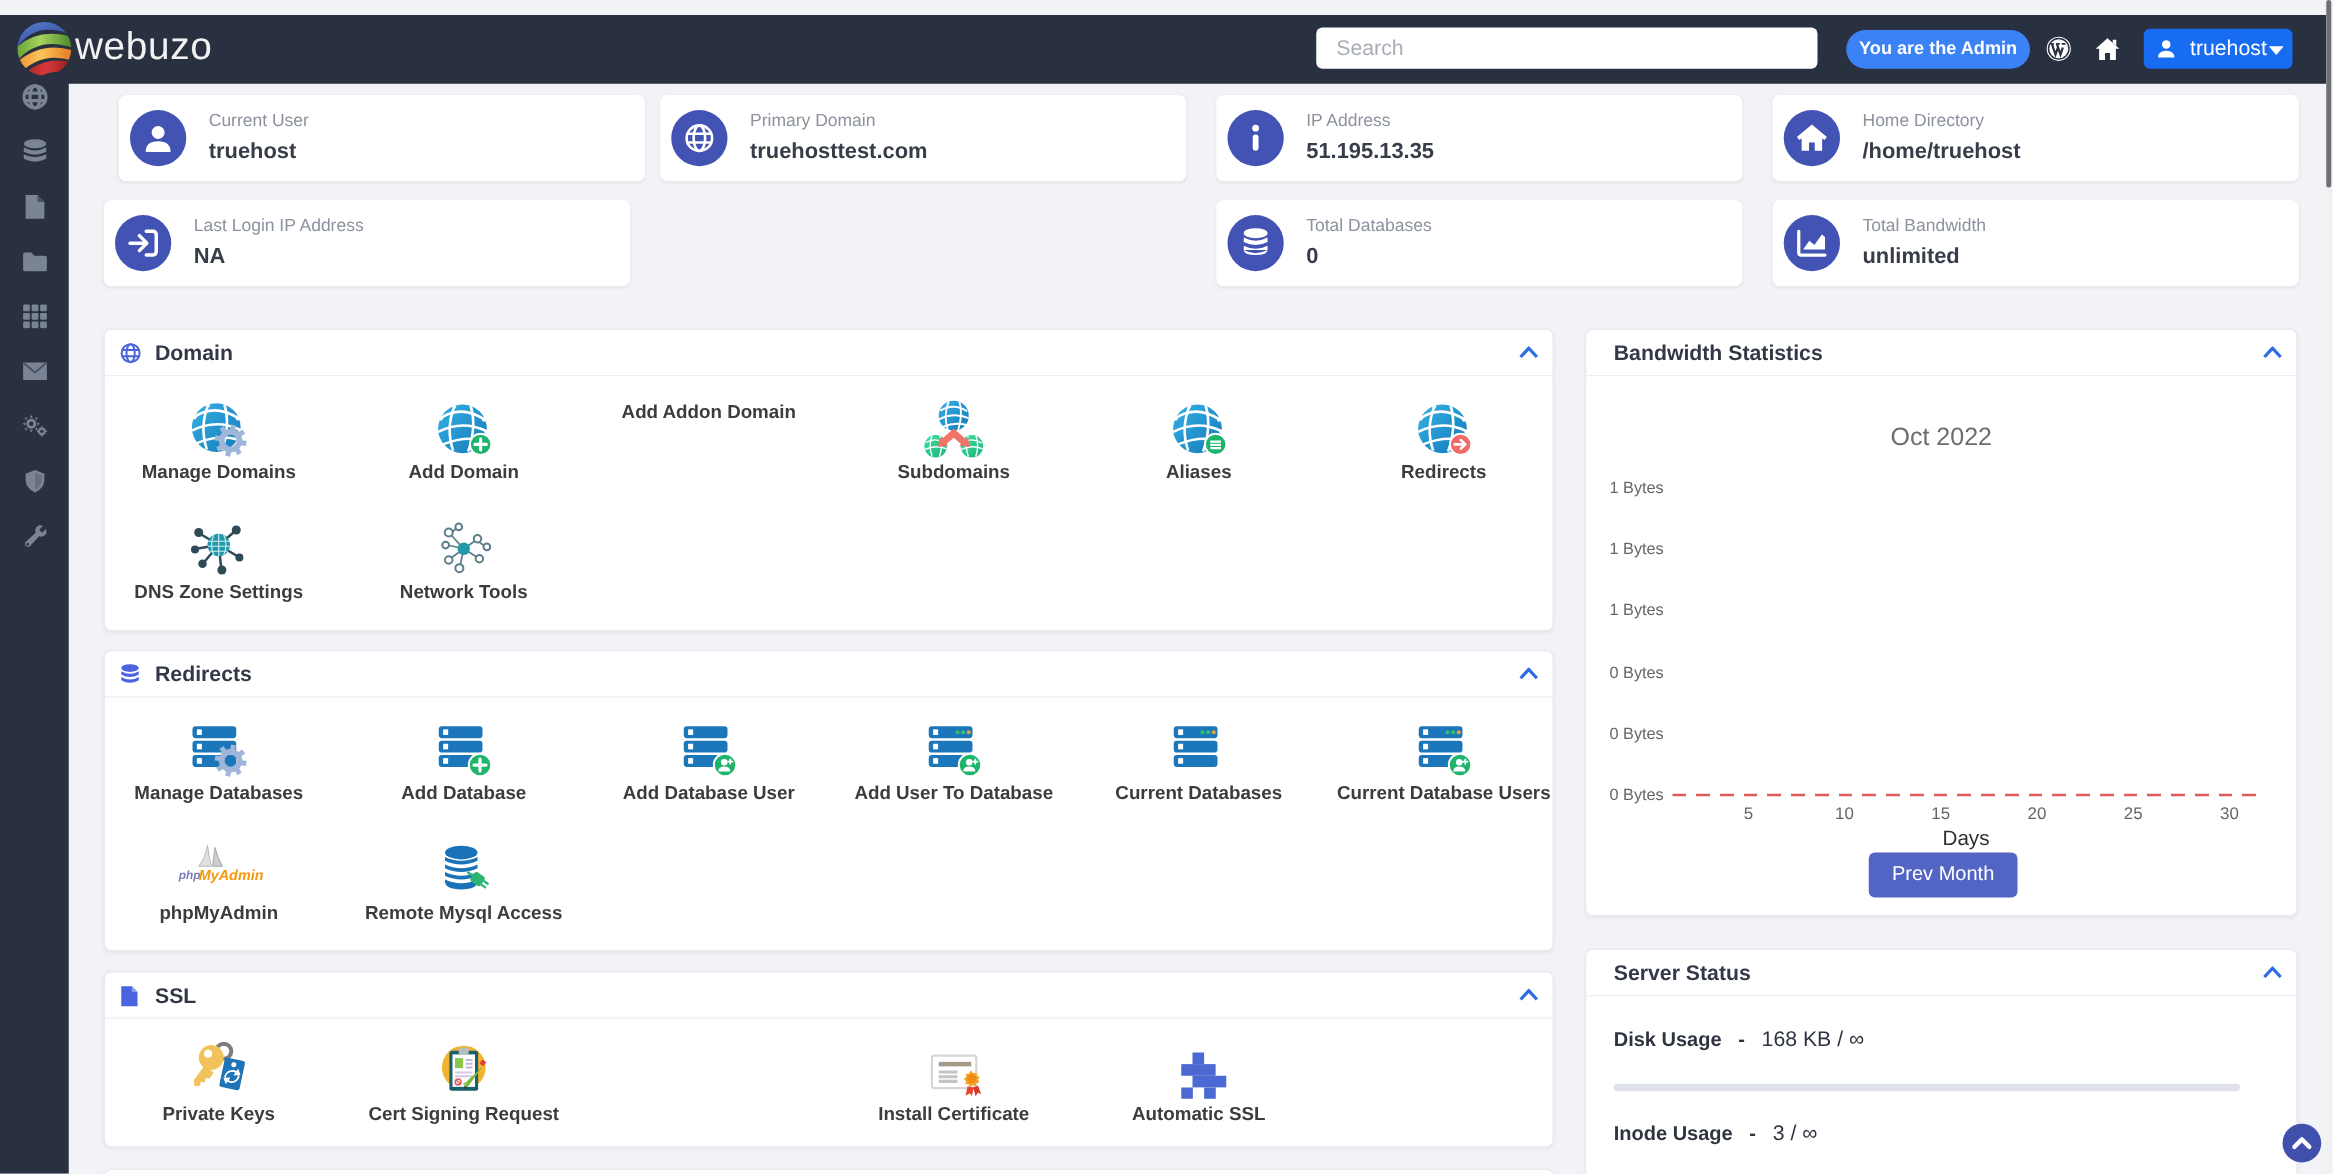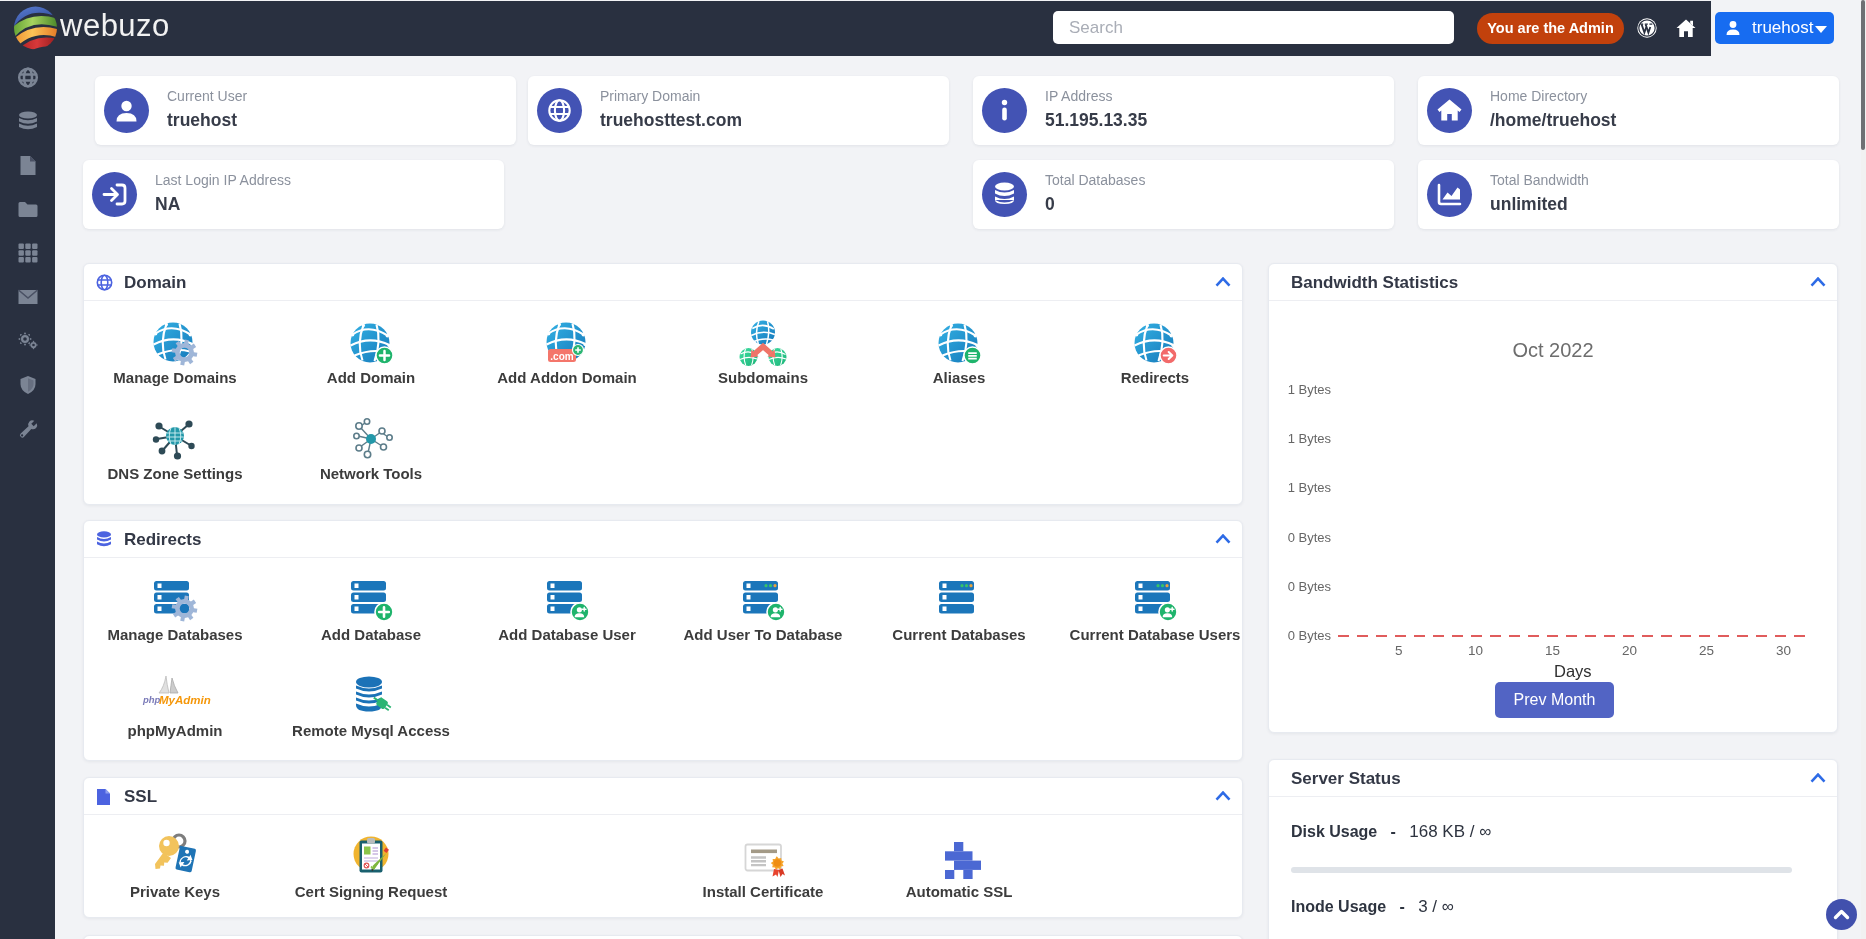--- a/index.html
+++ b/index.html
@@ -1,23 +1,23 @@
 <!DOCTYPE html>
 <html><head>
 <meta charset="utf-8">
 <style>
 *{margin:0;padding:0;box-sizing:border-box;}
 html,body{width:1866px;height:939px;overflow:hidden;}
 body{font-family:"Liberation Sans",sans-serif;background:#f2f3f6;position:relative;}
-#navbar{position:absolute;left:0;top:1px;width:1711px;height:55px;background:#293040;z-index:50;}
+#navbar{position:absolute;left:0;top:12px;width:1861px;height:55px;background:#293040;z-index:50;}
 #sidebar{position:absolute;left:0;top:55px;width:55px;height:884px;background:#293040;z-index:40;}
 #logo{position:absolute;left:13px;top:5px;}
 #logotext{position:absolute;left:60px;top:7px;font-size:31px;color:#f2f2f2;letter-spacing:0.5px;}
 #search{position:absolute;left:1053px;top:10px;width:401px;height:33px;background:#fff;border-radius:5px;color:#a9adb6;font-size:17px;line-height:33px;padding-left:16px;}
-#adminpill{position:absolute;left:1477px;top:12px;width:147px;height:31px;background:#c2410c;border-radius:16px;color:#fff;font-size:14.5px;font-weight:bold;text-align:center;line-height:31px;}
+#adminpill{position:absolute;left:1477px;top:12px;width:147px;height:31px;background:#3b82f6;border-radius:16px;color:#fff;font-size:14.5px;font-weight:bold;text-align:center;line-height:31px;}
 #wpicon{position:absolute;left:1637px;top:17px;}
 #homeicon{position:absolute;left:1675px;top:16px;}
 #userbtn{position:absolute;left:1715px;top:11px;width:119px;height:32px;background:#176cf1;border-radius:5px;color:#fff;font-size:17px;}
 #userbtn .utxt{position:absolute;left:37px;top:6px;}
 #userbtn svg{position:absolute;left:9px;top:7px;}
 #userbtn .caret{position:absolute;left:100px;top:14px;width:0;height:0;border-left:6px solid transparent;border-right:6px solid transparent;border-top:7px solid #fff;}
 #scrollbar{position:absolute;left:1861px;top:0;width:5px;height:939px;background:#f1f1f1;z-index:60;}
 #thumb{position:absolute;left:0;top:0;width:4px;height:150px;background:#6e7074;border-radius:2px;}
 #main{position:absolute;left:55px;top:55px;width:1806px;height:884px;background:#f2f3f6;}
 
@@ -203,29 +203,20 @@
     <div class="entry" style="left:189px;top:55px;">
         <div class="eicon" id="ic-ad">
           <svg width="48" height="46" viewBox="0 0 48 46">
             <use href="#globe" x="1" y="1" width="44" height="44"></use>
             <use href="#bplus" x="28" y="26" width="19" height="19"></use>
           </svg>
         </div>
         <div class="elab">Add Domain</div>
       </div>
     <div class="entry" style="left:385px;top:55px;">
-        <div class="eicon" id="ic-aad">
-          <svg width="52" height="46" viewBox="0 0 52 46">
-            <use href="#globe" x="3" y="0" width="44" height="44"></use>
-            <rect x="7" y="29" width="28" height="13" rx="2.5" fill="#f4766b"></rect>
-            <text x="21" y="39.5" font-family="Liberation Sans,sans-serif" font-size="10" font-weight="bold" fill="#fff" text-anchor="middle">.com</text>
-            <circle cx="37" cy="30" r="5.5" fill="#2bb573" stroke="#fff" stroke-width="1.2"></circle>
-            <path d="M37 27.2 V32.8 M34.2 30 H39.8" stroke="#fff" stroke-width="1.6"></path>
-          </svg>
-        </div>
         <div class="elab">Add Addon Domain</div>
       </div>
     <div class="entry" style="left:581px;top:55px;">
         <div class="eicon" id="ic-sub">
           <svg width="50" height="48" viewBox="0 0 50 48">
 <defs>
               <linearGradient id="ggrn" x1="0" y1="0" x2="1" y2="1">
                 <stop offset="0" stop-color="#40dfa4"></stop>
                 <stop offset="1" stop-color="#1cb377"></stop>
               </linearGradient>

